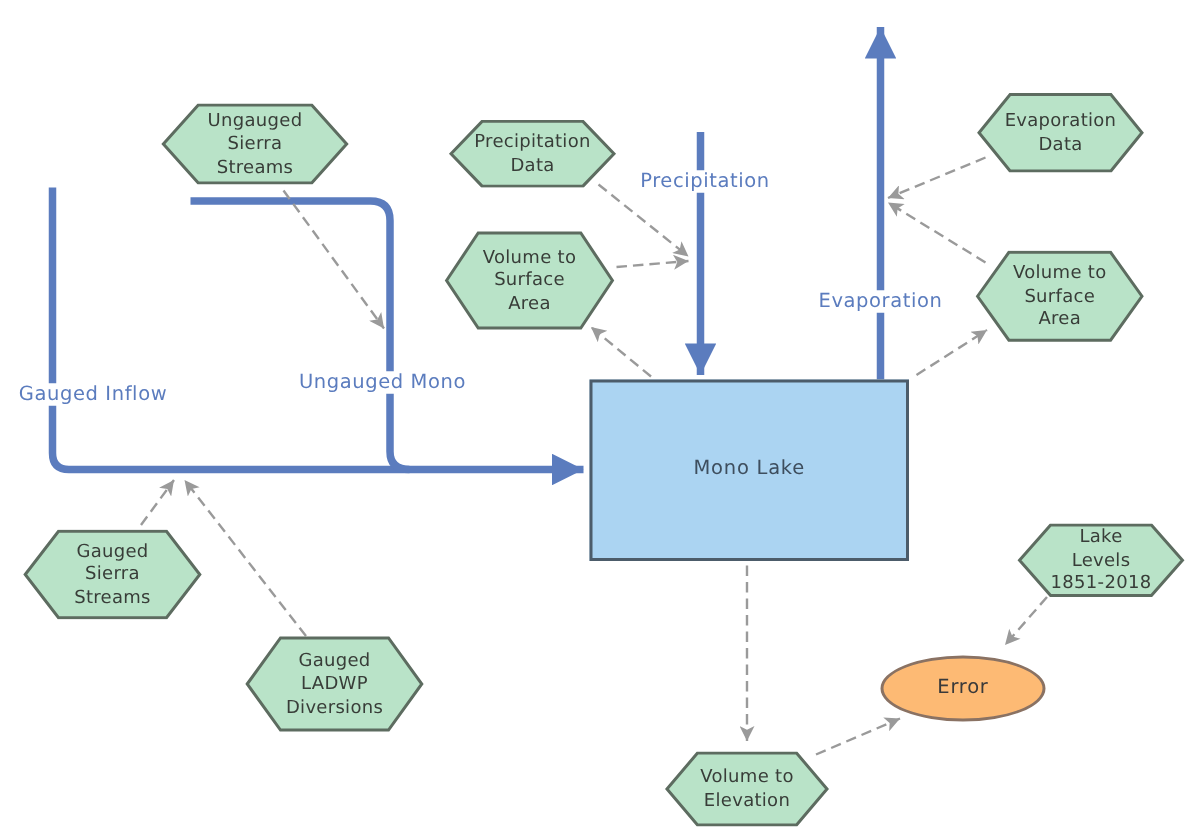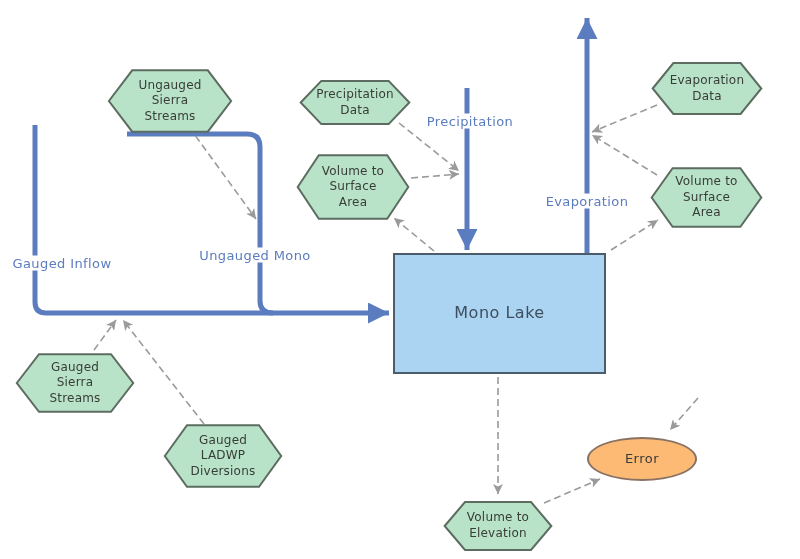--- a/index.html
+++ b/index.html
@@ -16,21 +16,21 @@
   }
   .node .hexsvg{position:absolute;left:0;top:0;width:100%;height:100%;}
   .node .hexsvg polygon{fill:#b9e3c8;stroke:#5d6c60;stroke-width:2;}
   .node .lbl{
     position:relative;font-size:12px;line-height:1.3;color:#383d38;
     white-space:pre-line;letter-spacing:0.2px;
   }
   .lake{
     background:#abd4f2;border:2px solid #4c5c6a;box-sizing:border-box;
   }
-  .lake .lbl{font-size:16px;color:#3e4e5e;letter-spacing:0.5px;}
+  .lake .lbl{font-size:13px;color:#3e4e5e;letter-spacing:0.5px;}
   .ellipse{
     background:#fdba74;border:2px solid #8a7263;border-radius:50%;
     box-sizing:border-box;
   }
   .ellipse .lbl{font-size:13px;color:#3a3a3a;letter-spacing:0.5px;}
   .flowlbl{
     position:absolute;transform:translate(-50%,-50%);
     background:#ffffff;color:#5b7cbe;font-size:13px;letter-spacing:0.4px;
     padding:0 3px;white-space:nowrap;
   }
@@ -62,21 +62,21 @@
     <path class="dashed" d="M 657 105 L 592 132" marker-end="url(#mGray)"></path>
     <path class="dashed" d="M 657 175 L 592 135" marker-end="url(#mGray)"></path>
     <path class="dashed" d="M 611 250 L 658 220" marker-end="url(#mGray)"></path>
     <path class="dashed" d="M 94 350 L 116 320" marker-end="url(#mGray)"></path>
     <path class="dashed" d="M 204 424 L 123 320" marker-end="url(#mGray)"></path>
     <path class="dashed" d="M 498 377 L 498 494" marker-end="url(#mGray)"></path>
     <path class="dashed" d="M 544 503 L 600 479" marker-end="url(#mGray)"></path>
     <path class="dashed" d="M 698 398 L 670 430" marker-end="url(#mGray)"></path>
   </svg>
 
-  <div class="node" style="left:107px;top:69px;width:126px;height:64px;">
+  <div class="node" style="left:107px;top:69px;width:126px;height:54px;">
     <svg class="hexsvg" viewBox="0 0 200 100" preserveAspectRatio="none">
       <polygon points="3,50 40,2 160,2 197,50 160,98 40,98" vector-effect="non-scaling-stroke"></polygon>
       </svg>
     <div class="lbl">Ungauged
 Sierra
 Streams</div>
   </div>
 
   <div class="node" style="left:299px;top:80px;width:112px;height:45px;">
     <svg class="hexsvg" viewBox="0 0 200 100" preserveAspectRatio="none">
@@ -123,20 +123,28 @@
 
   <div class="node" style="left:163px;top:424px;width:120px;height:64px;">
     <svg class="hexsvg" viewBox="0 0 200 100" preserveAspectRatio="none">
       <polygon points="3,50 40,2 160,2 197,50 160,98 40,98" vector-effect="non-scaling-stroke"></polygon>
       </svg>
     <div class="lbl">Gauged
 LADWP
 Diversions</div>
   </div>
 
+  <div class="node" style="left:678px;top:349px;width:112px;height:49px;">
+    <svg class="hexsvg" viewBox="0 0 200 100" preserveAspectRatio="none">
+      <polygon points="3,50 40,2 160,2 197,50 160,98 40,98" vector-effect="non-scaling-stroke"></polygon>
+      </svg>
+    <div class="lbl">Lake
+Levels
+1851-2018</div>
+  </div>
 
   <div class="node" style="left:443px;top:501px;width:110px;height:50px;">
     <svg class="hexsvg" viewBox="0 0 200 100" preserveAspectRatio="none">
       <polygon points="3,50 40,2 160,2 197,50 160,98 40,98" vector-effect="non-scaling-stroke"></polygon>
       </svg>
     <div class="lbl">Volume to
 Elevation</div>
   </div>
 
   <div class="node lake" style="left:393px;top:253px;width:213px;height:121px;">

